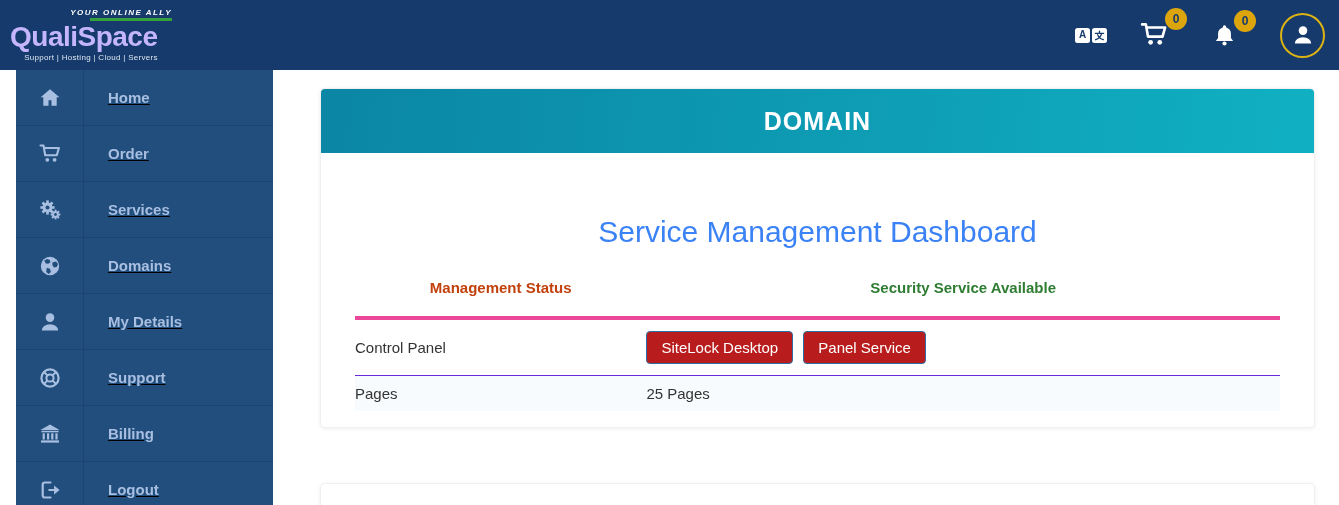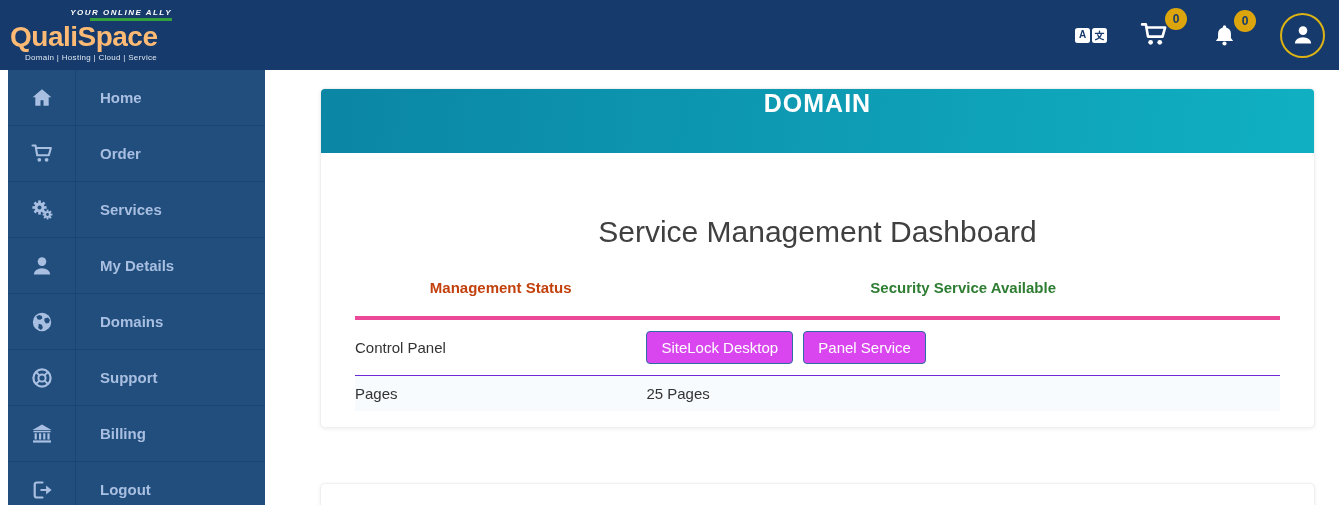--- a/index.html
+++ b/index.html
@@ -6,93 +6,93 @@
   html,body { width:1339px; height:505px; overflow:hidden; background:#fff;
               font-family:"Liberation Sans", sans-serif; }
 
   
   .topbar { position:absolute; top:0; left:0; width:1339px; height:70px;
             background:#153a6b; display:flex; align-items:center; z-index:20; }
   .logo { margin-left:10px; width:162px; cursor:pointer; }
   .logo-tagline-top { font-size:8px; font-weight:bold; letter-spacing:1.5px;
             color:#ffffff; text-align:right; white-space:nowrap;font-style:italic; }
   .logo-greenbar { width:82px; height:3.5px; background:#35a13c; margin:1px 0 1px auto; }
-  .logo-brand { font-size:28px; font-weight:bold; color:#fdba74; line-height:30px;
+  .logo-brand { font-size:28px; font-weight:bold; color:#c4b5fd; line-height:30px;
             letter-spacing:-0.5px; white-space:nowrap; }
   .logo-tagline-bottom { font-size:8px; color:#dfe7f2; text-align:center;
             letter-spacing:0.3px; margin-top:1px; white-space:nowrap; }
 
   .topbar-right { margin-left:auto; display:flex; align-items:center;
             gap:32px; margin-right:14px; }
   .translate { display:flex; gap:2px; cursor:pointer; }
   .tsq { width:15px; height:15px; background:#ffffff; border-radius:2.5px;
          display:flex; align-items:center; justify-content:center; }
   .tsq span { font-size:10px; font-weight:bold; color:#153a6b; line-height:10px; }
   .icon-wrap { position:relative; cursor:pointer; padding:4px 10px 4px 0; }
   .badge { position:absolute; top:-8px; right:-8px; width:22px; height:22px;
            border-radius:50%; background:#dca50d; color:#153a6b; font-size:12px;
            font-weight:bold; display:flex; align-items:center; justify-content:center; }
   .avatar { width:45px; height:45px; border-radius:50%; border:2.5px solid #dcb214;
             display:flex; align-items:center; justify-content:center; cursor:pointer; }
 
   
-  .sidebar { position:absolute; top:70px; left:8px; width:257px; height:435px;
-             background:#214e7c; }
+  .sidebar { position:absolute; top:70px; left:16px; width:257px; height:435px;
+             background:#214e7c;text-decoration:underline; }
   .side-item { height:56px; display:flex; align-items:stretch;
                border-bottom:1px solid #1a4570; cursor:pointer; }
   .side-icon { width:68px; display:flex; align-items:center; justify-content:center;
                border-right:1px solid #1a4570; color:#a9bfe2; flex-shrink:0; }
   .side-label { display:flex; align-items:center; padding-left:24px; color:#a9bfe2;
                 font-size:15px; font-weight:bold; }
 
   
   .content { position:absolute; left:290px; top:70px; width:1049px; height:435px;
              background:#ffffff; }
   .card { position:absolute; left:30px; width:995px; background:#ffffff;
           border:1px solid #f0f0f0; border-radius:5px;
           box-shadow:0 1px 4px rgba(0,0,0,0.07); }
   .card-main { top:18px; height:340px; }
   .card-bottom { top:413px; height:140px; }
 
   .banner { height:64px; background:linear-gradient(97deg, #0b86a4, #10b0c2);
-            border-radius:4px 4px 0 0; display:flex; 
+            border-radius:4px 4px 0 0; display:flex; align-items:center;
             justify-content:center; }
   .banner-title { color:#ffffff; font-size:25px; font-weight:bold; letter-spacing:1px; }
 
   .card-body { padding:0 34px; }
-  .dash-title { text-align:center; font-size:30px; font-weight:400; color:#404040;
+  .dash-title { text-align:center; font-size:30px; font-weight:400; color:#3b82f6;
                 margin-top:60px; line-height:38px; }
 
   table.status { width:100%; border-collapse:collapse; margin-top:12px; }
   table.status th { font-size:15px; font-weight:bold; color:#c2410c;
                     text-align:center; padding:16px 0 20px; }
   table.status th.col1 { width:31.5%; }
   table.status th.green { color:#2e7d32; }
   tr.row-panel td { border-top:4px solid #ec4899; padding:11px 0;
                     font-size:15px; color:#333333; vertical-align:middle; }
   tr.row-striped td { border-top:1px solid #6d28d9; background:#f8fbfd;
                     padding:9px 0; font-size:15px; color:#333333; }
   .cell-value { color:#555555;margin-top:21px; }
-  .btn { display:inline-block; background:#d946ef; color:#ffffff; font-size:15px;
+  .btn { display:inline-block; background:#b91c1c; color:#ffffff; font-size:15px;
          font-family:"Liberation Sans", sans-serif; padding:7px 14px;
          border:1px solid #2e6da4; border-radius:4px; margin-right:6px;
          cursor:pointer; line-height:17px; }
 
   svg { display:block; }
   .cutout { fill:#214e7c; }
 </style>
 </head>
 <body>
 
 <header class="topbar">
   <div class="logo">
     <div class="logo-tagline-top">YOUR ONLINE ALLY</div>
     <div class="logo-greenbar"></div>
     <div class="logo-brand">QualiSpace</div>
-    <div class="logo-tagline-bottom">Domain | Hosting | Cloud | Service</div>
+    <div class="logo-tagline-bottom">Support | Hosting | Cloud | Servers</div>
   </div>
 
   <div class="topbar-right">
     <div class="translate">
       <div class="tsq">
         <span>A</span>
       </div>
       <div class="tsq">
         <svg width="11" height="11" viewBox="0 0 12 12" stroke="#153a6b" stroke-width="1.4" fill="none" stroke-linecap="round">
           <path d="M1.5 3.6h9M6 1.2v2.4M8.3 3.6C7.6 6.6 5 9.4 1.8 10.6M4 5.2c1 2.6 3.3 4.7 6.2 5.4"></path>
@@ -168,37 +168,37 @@
           <circle class="cutout" cx="17.5" cy="16.5" r="1.4"></circle>
         </g>
       </svg>
     </span>
     <span class="side-label">Services</span>
   </div>
 
   <div class="side-item">
     <span class="side-icon">
       <svg width="24" height="24" viewBox="0 0 24 24" fill="currentColor">
-        <circle cx="12" cy="7.6" r="4.3"></circle>
-        <path d="M3.8 20.5a8.2 6.3 0 0 1 16.4 0z"></path>
-      </svg>
-    </span>
-    <span class="side-label">My Details</span>
-  </div>
-
-  <div class="side-item">
-    <span class="side-icon">
-      <svg width="24" height="24" viewBox="0 0 24 24" fill="currentColor">
         <circle cx="12" cy="12" r="9.2"></circle>
         <path class="cutout" d="M6.2 6.6 9.2 5l2.6 1 .6 2.3-2.1 1.5-2.5-.3z"></path>
         <path class="cutout" d="M14.4 8.4l3.6-1 2 2.6-1.2 3-2.9.5-1.5-2.6z"></path>
         <path class="cutout" d="M8.8 13.8l3.1 1 1 3.1-2.1 2-2.6-2z"></path>
       </svg>
     </span>
     <span class="side-label">Domains</span>
+  </div>
+
+  <div class="side-item">
+    <span class="side-icon">
+      <svg width="24" height="24" viewBox="0 0 24 24" fill="currentColor">
+        <circle cx="12" cy="7.6" r="4.3"></circle>
+        <path d="M3.8 20.5a8.2 6.3 0 0 1 16.4 0z"></path>
+      </svg>
+    </span>
+    <span class="side-label">My Details</span>
   </div>
 
   <div class="side-item">
     <span class="side-icon">
       <svg width="24" height="24" viewBox="0 0 24 24" fill="none" stroke="currentColor">
         <circle cx="12" cy="12" r="8.6" stroke-width="2.2"></circle>
         <circle cx="12" cy="12" r="3.6" stroke-width="2"></circle>
         <path d="M6 6l3.4 3.4M18 6l-3.4 3.4M6 18l3.4-3.4M18 18l-3.4-3.4" stroke-width="2"></path>
       </svg>
     </span>

